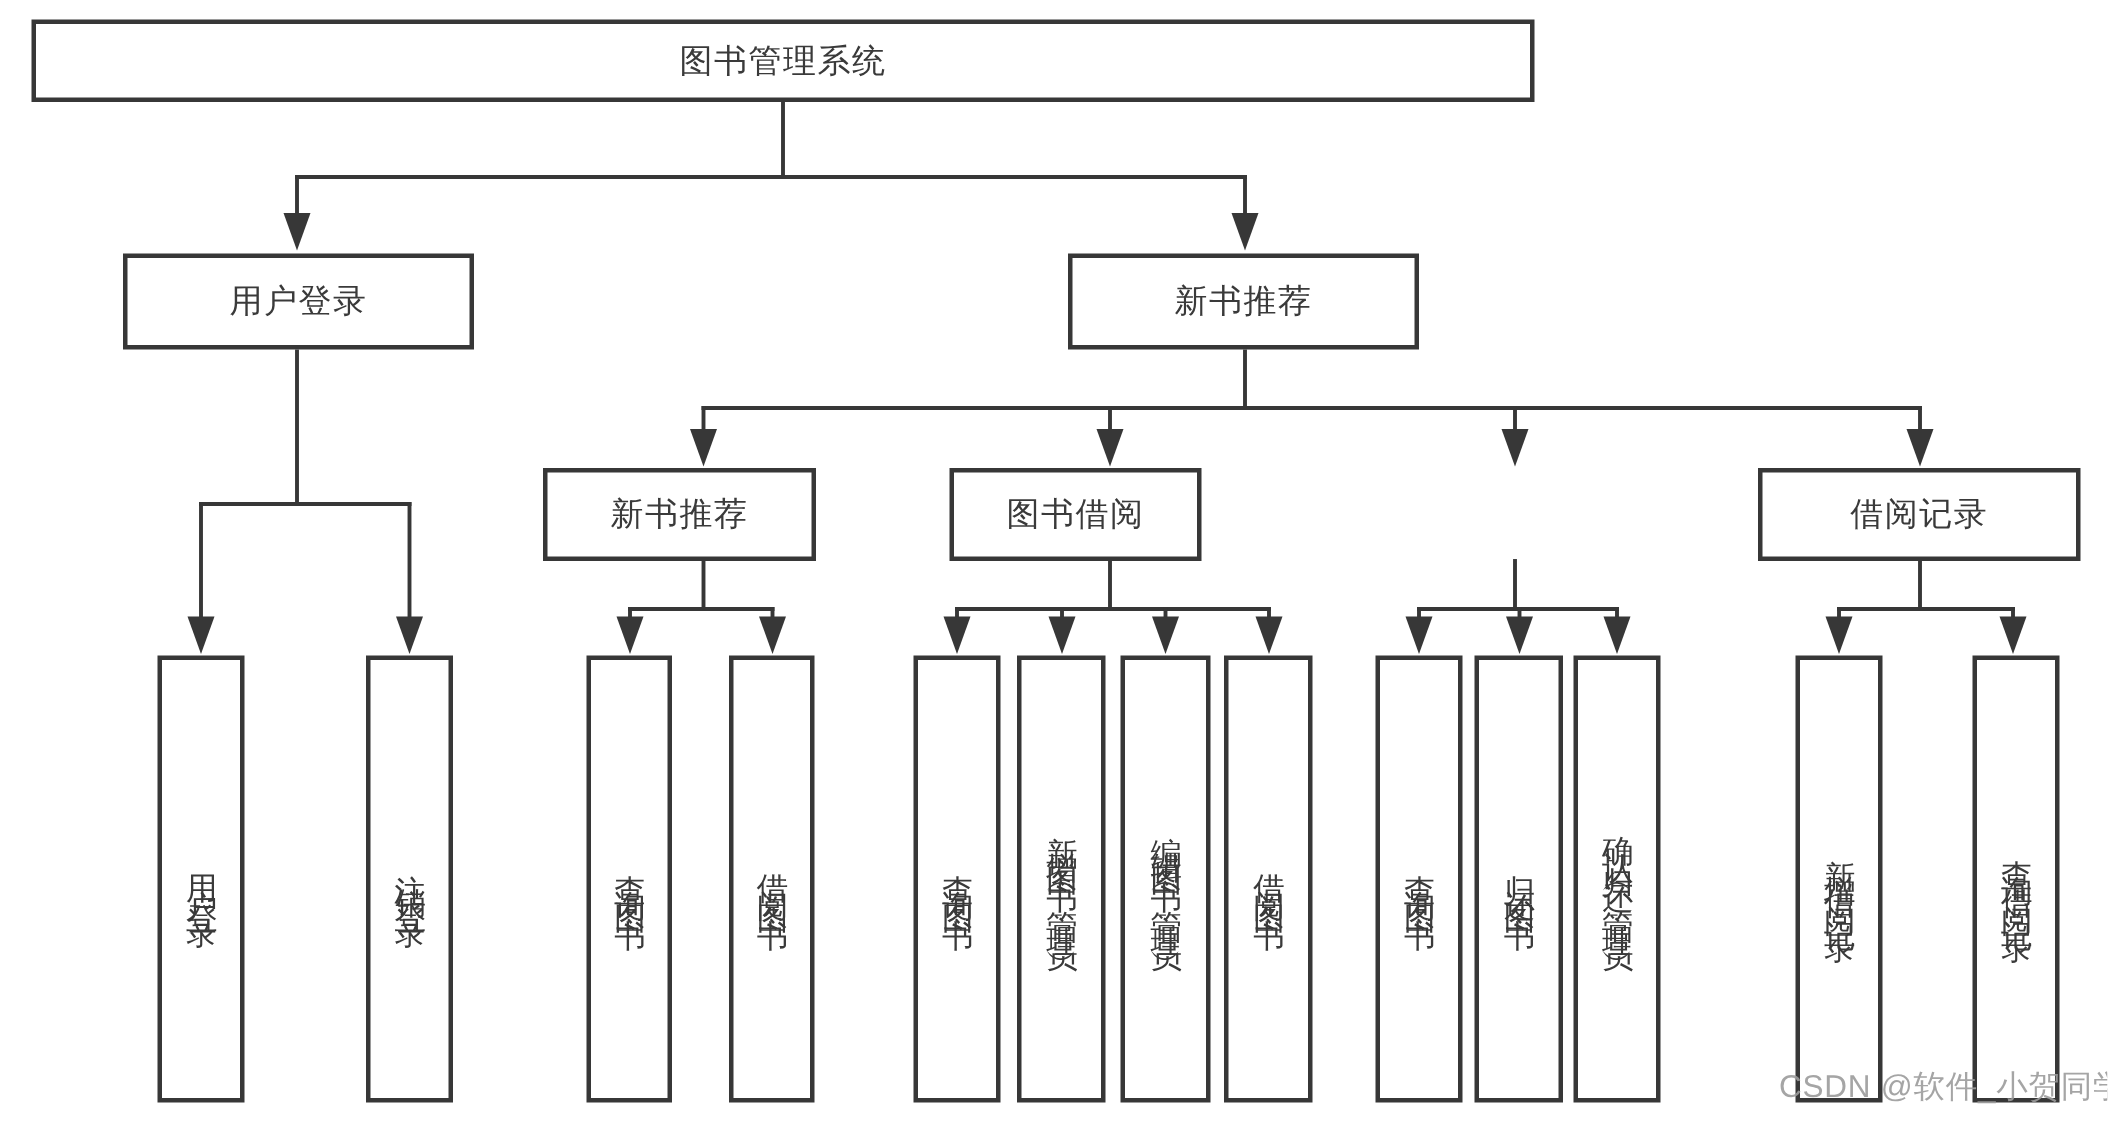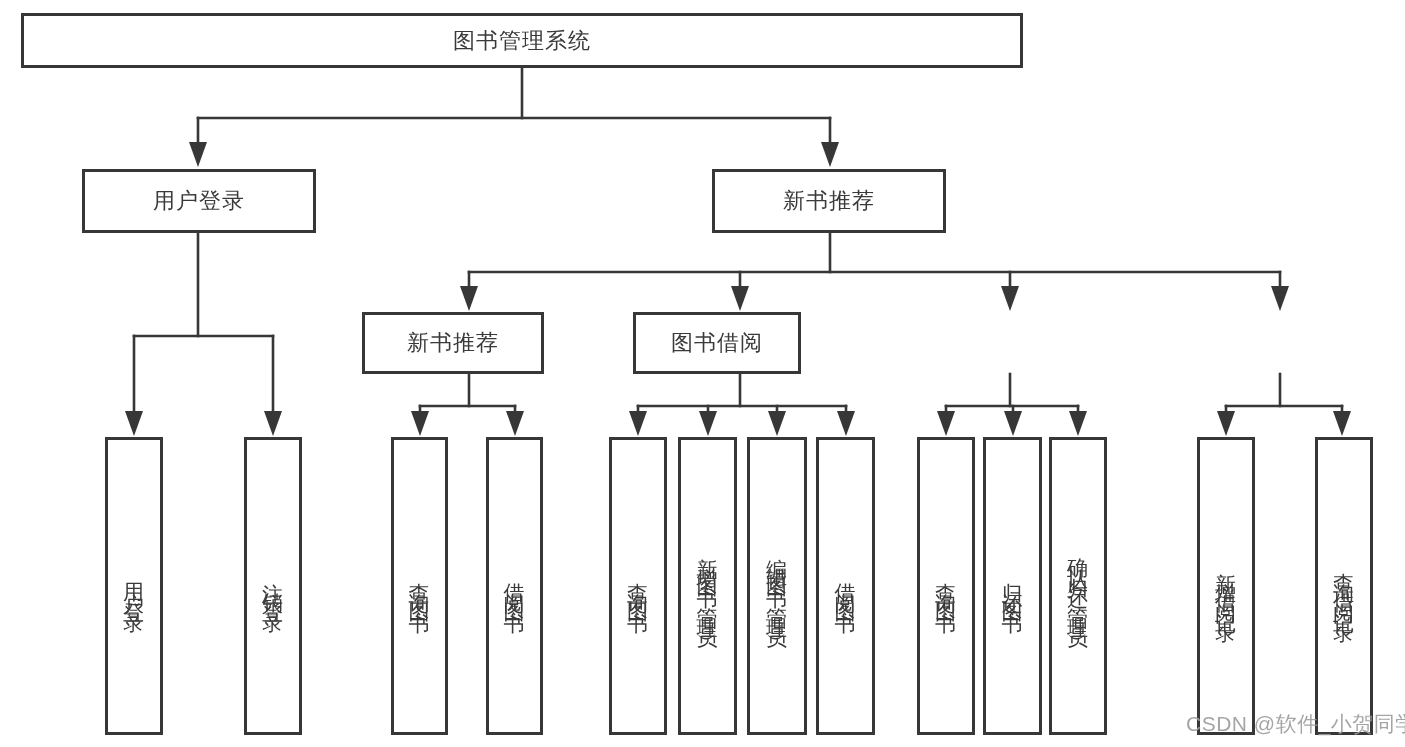--- a/index.html
+++ b/index.html
@@ -124,20 +124,23 @@
   <div class="node h" style="left:712px; top:169px; width:234px; height:64px;">
     <span>新书推荐</span>
   </div>
 
   <div class="node h" style="left:362px; top:312px; width:182px; height:62px;">
     <span>新书推荐</span>
   </div>
   <div class="node h" style="left:633px; top:312px; width:168px; height:62px;">
     <span>图书借阅</span>
   </div>
+  <div class="node h" style="left:1172px; top:312px; width:215px; height:62px;">
+    <span>借阅记录</span>
+  </div>
 
   <div class="node v" style="left:105px; top:437px; width:58px; height:298px;">
     <span>用户登录</span>
   </div>
   <div class="node v" style="left:244px; top:437px; width:58px; height:298px;">
     <span>注销登录</span>
   </div>
 
   <div class="node v" style="left:391px; top:437px; width:57px; height:298px;">
     <span>查询图书</span>

